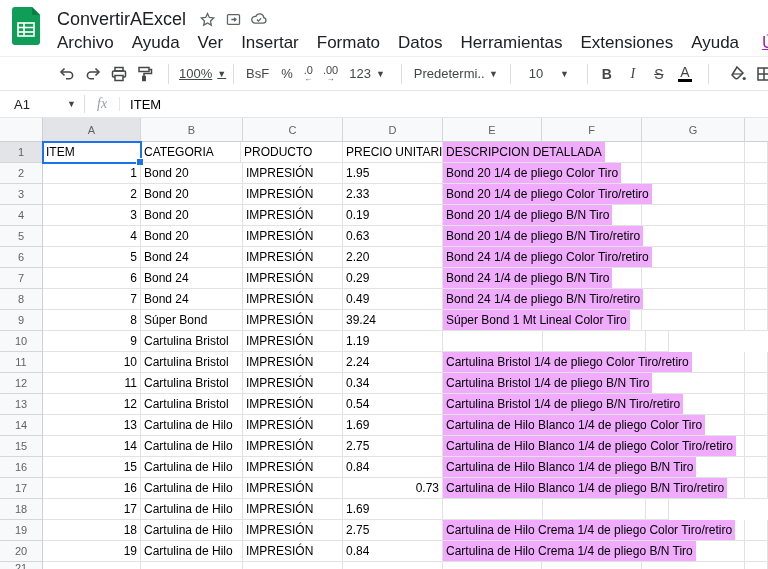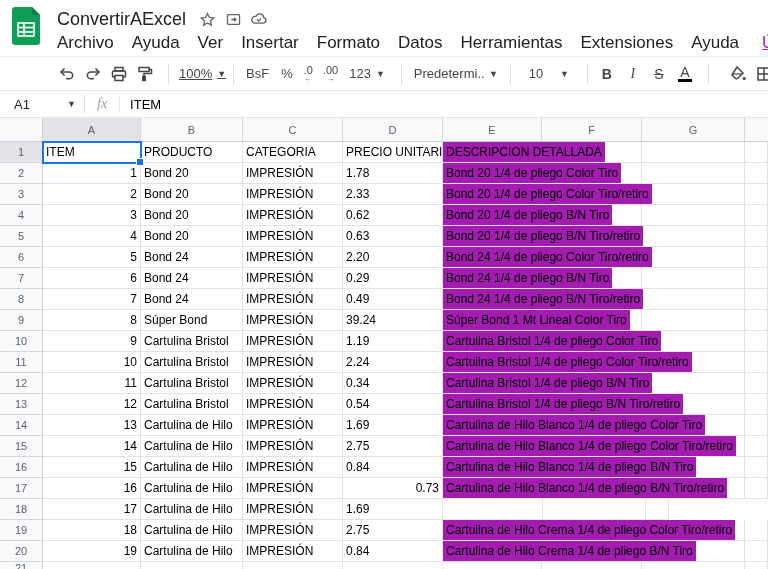--- a/index.html
+++ b/index.html
@@ -55,21 +55,21 @@
   .colhdr.sel{background:#e2e4e7;} .w-a{width:98px;} .w-b{width:102px;} .w-c{width:100px;} .w-d{width:100px;}
   .w-e{width:99px;} .w-f{width:100px;} .w-g{width:103px;} .w-h{width:23px;border-right:none;}
 
   .row{display:flex;height:21px;}
   .rowhdr{width:43px;flex:none;background:#f8f9fa;border-right:1px solid #cdd0d4;border-bottom:1px solid #d4d7da;box-sizing:border-box;display:flex;align-items:center;justify-content:center;font-size:11px;color:#5f6368;}
   .rowhdr.sel{background:#e2e4e7;}
   .cell{flex:none;border-right:1px solid #e2e2e2;border-bottom:1px solid #e2e2e2;box-sizing:border-box;font-size:12px;color:#000;display:flex;align-items:center;overflow:hidden;white-space:nowrap;padding:0 3px;}
   .cell.num{justify-content:flex-end;}
   .cell.right{justify-content:flex-end;}
   .cell.ovfhost{position:relative;overflow:visible;padding:0;}
-  .ovf{position:absolute;left:0;top:0;height:20px;display:flex;align-items:center;padding:0 3px;background:#a21caf;white-space:nowrap;z-index:1;}
+  .ovf{position:absolute;left:0;top:0;height:20px;display:flex;align-items:center;padding:0 3px;background:#f0abfc;white-space:nowrap;z-index:1;}
   .row.partial{height:7px;overflow:hidden;}
   .row.partial .rowhdr{height:7px;border-bottom:none;align-items:flex-start;line-height:13px;}
   .row.partial .cell{height:7px;border-bottom:none;}
 
   .sel-overlay{position:absolute;left:42px;top:23px;width:100px;height:23px;border:2px solid #1a73e8;box-sizing:border-box;pointer-events:none;z-index:3;}
   .sel-handle{position:absolute;right:-4px;bottom:-4px;width:6px;height:6px;background:#1a73e8;border:1px solid #fff;box-sizing:content-box;}
 </style>
 </head>
 <body>
 
@@ -229,37 +229,37 @@
         <div class="colhdr w-f">F</div>
         <div class="colhdr w-g">G</div>
         <div class="colhdr w-h"></div>
       </div>
 
     <div id="rows-container">
 
       <div class="row">
         <div class="rowhdr sel">1</div>
         <div class="cell w-a">ITEM</div>
+        <div class="cell w-c">CATEGORIA</div>
         <div class="cell w-b">PRODUCTO</div>
-        <div class="cell w-c">CATEGORIA</div>
         <div class="cell w-d">PRECIO UNITARIO</div>
         <div class="cell w-e ovfhost">
           <span class="ovf">DESCRIPCION DETALLADA</span>
         </div>
         <div class="cell w-f"></div>
         <div class="cell w-g"></div>
         <div class="cell w-h"></div>
       </div>
 
   <div class="row">
     <div class="rowhdr">2</div>
     <div class="cell w-a num cv-item">1</div>
     <div class="cell w-b cv-product">Bond 20</div>
     <div class="cell w-c cv-cat">IMPRESIÓN</div>
-    <div class="cell w-d cv-price">1.78</div>
+    <div class="cell w-d cv-price">1.95</div>
     <div class="cell w-e ovfhost">
       <span class="ovf cv-desc">Bond 20 1/4 de pliego Color Tiro</span>
     </div>
     <div class="cell w-f"></div>
     <div class="cell w-g"></div>
     <div class="cell w-h"></div>
   </div>
 
   <div class="row">
     <div class="rowhdr">3</div>
@@ -273,21 +273,21 @@
     <div class="cell w-f"></div>
     <div class="cell w-g"></div>
     <div class="cell w-h"></div>
   </div>
 
   <div class="row">
     <div class="rowhdr">4</div>
     <div class="cell w-a num cv-item">3</div>
     <div class="cell w-b cv-product">Bond 20</div>
     <div class="cell w-c cv-cat">IMPRESIÓN</div>
-    <div class="cell w-d cv-price">0.62</div>
+    <div class="cell w-d cv-price">0.19</div>
     <div class="cell w-e ovfhost">
       <span class="ovf cv-desc">Bond 20 1/4 de pliego B/N Tiro</span>
     </div>
     <div class="cell w-f"></div>
     <div class="cell w-g"></div>
     <div class="cell w-h"></div>
   </div>
 
   <div class="row">
     <div class="rowhdr">5</div>
@@ -358,23 +358,20 @@
     <div class="cell w-g"></div>
     <div class="cell w-h"></div>
   </div>
 
   <div class="row">
     <div class="rowhdr">10</div>
     <div class="cell w-a num cv-item">9</div>
     <div class="cell w-b cv-product">Cartulina Bristol</div>
     <div class="cell w-c cv-cat">IMPRESIÓN</div>
     <div class="cell w-d cv-price">1.19</div>
-    <div class="cell w-e ovfhost">
-      <span class="ovf cv-desc">Cartulina Bristol 1/4 de pliego Color Tiro</span>
-    </div>
     <div class="cell w-f"></div>
     <div class="cell w-g"></div>
     <div class="cell w-h"></div>
   </div>
 
   <div class="row">
     <div class="rowhdr">11</div>
     <div class="cell w-a num cv-item">10</div>
     <div class="cell w-b cv-product">Cartulina Bristol</div>
     <div class="cell w-c cv-cat">IMPRESIÓN</div>

